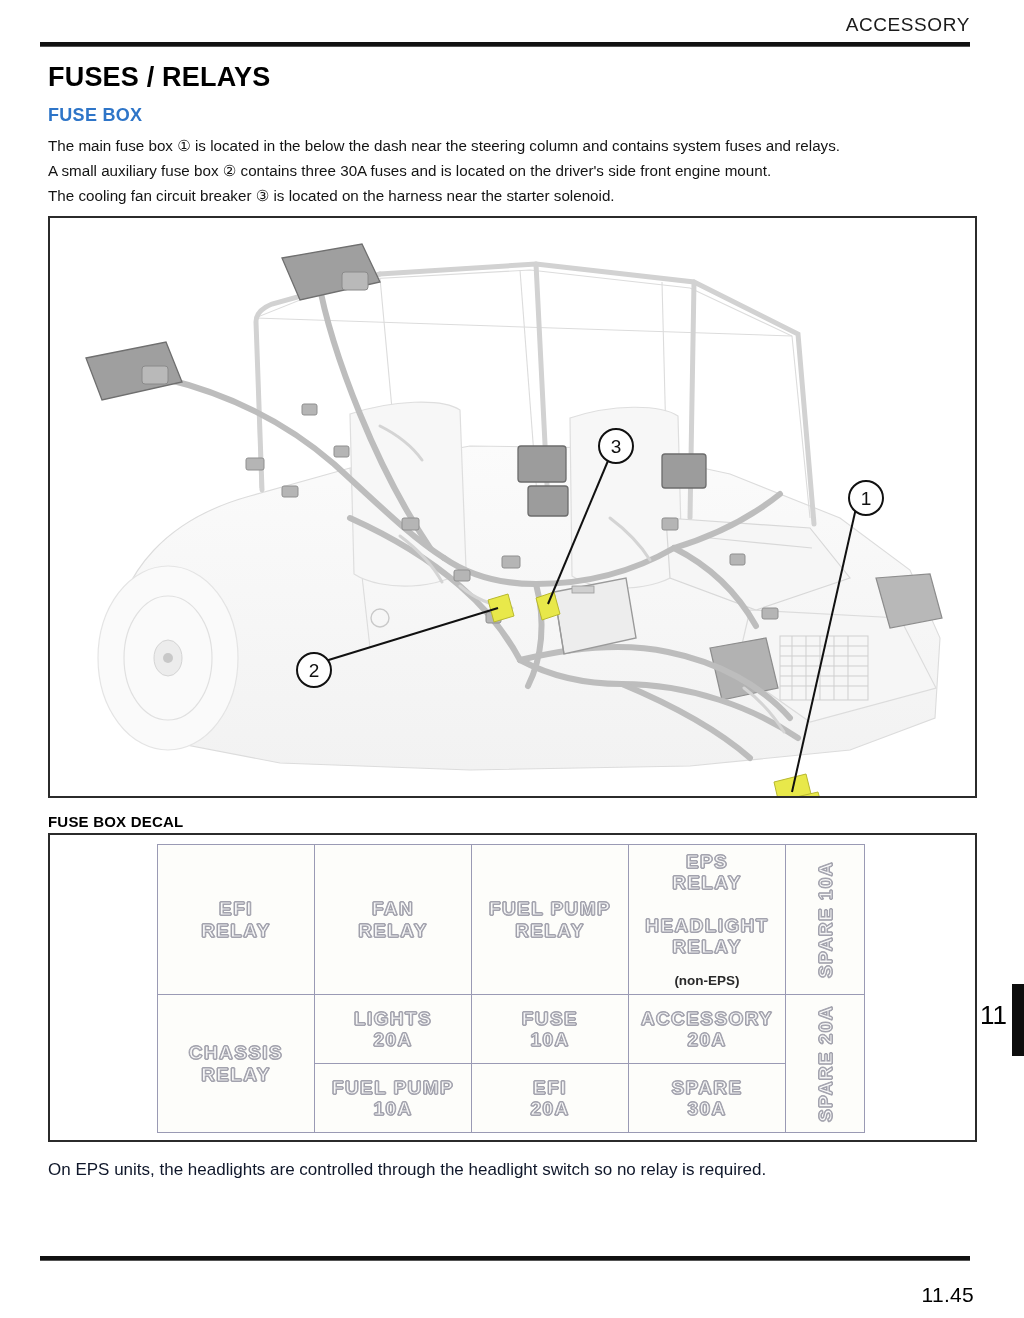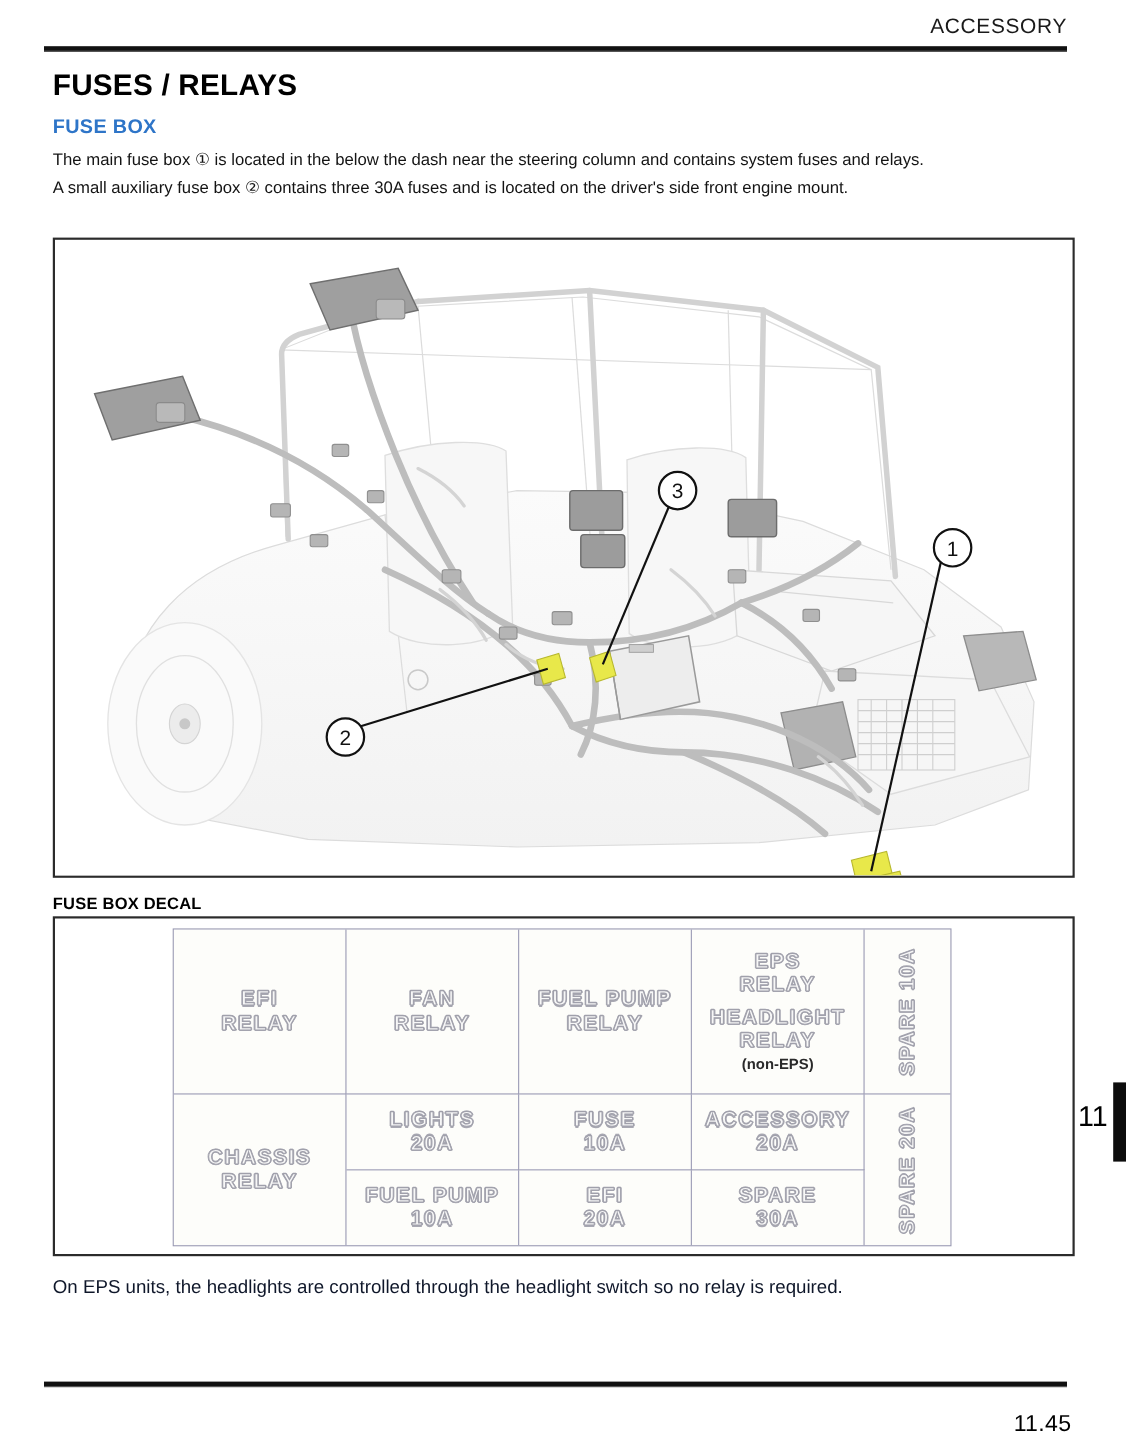--- a/index.html
+++ b/index.html
@@ -114,20 +114,21 @@
   }
   .dcell {
     border-right: 1px solid #9a9ab4;
     border-bottom: 1px solid #9a9ab4;
     display: flex;
     align-items: center;
     justify-content: center;
     text-align: center;
     box-sizing: border-box;
     padding: 2px;
+    gap: 13px;
   }
   .dcell.no-r { border-right: none; }
   .dcell.no-b { border-bottom: none; }
 
   .decal-text {
     font-size: 19px;
     font-weight: bold;
     line-height: 1.12;
     letter-spacing: 1.4px;
     color: #f7f7f7;
@@ -202,20 +203,21 @@
   <div id="header-title">ACCESSORY</div>
   <div id="header-rule"></div>
 </div>
 
 <div id="page-title">FUSES / RELAYS</div>
 <div id="section-title" style="color:#2e75c8;">FUSE BOX</div>
 
 <div id="intro-block">
   <div class="body-line">The main fuse box ① is located in the below the dash near the steering column and contains system fuses and relays.</div>
   <div class="body-line">A small auxiliary fuse box ② contains three 30A fuses and is located on the driver's side front engine mount.</div>
+  <div class="body-line">The cooling fan circuit breaker ③ is located on the harness near the starter solenoid.</div>
 </div>
 
 <div id="illustration-frame">
   <svg id="illustration-svg" viewBox="0 0 925 578" xmlns="http://www.w3.org/2000/svg">
     <defs>
       <linearGradient id="gBody" x1="0" y1="0" x2="0" y2="1">
         <stop offset="0%" stop-color="#fbfbfb"></stop>
         <stop offset="100%" stop-color="#f2f2f2"></stop>
       </linearGradient>
     </defs>

